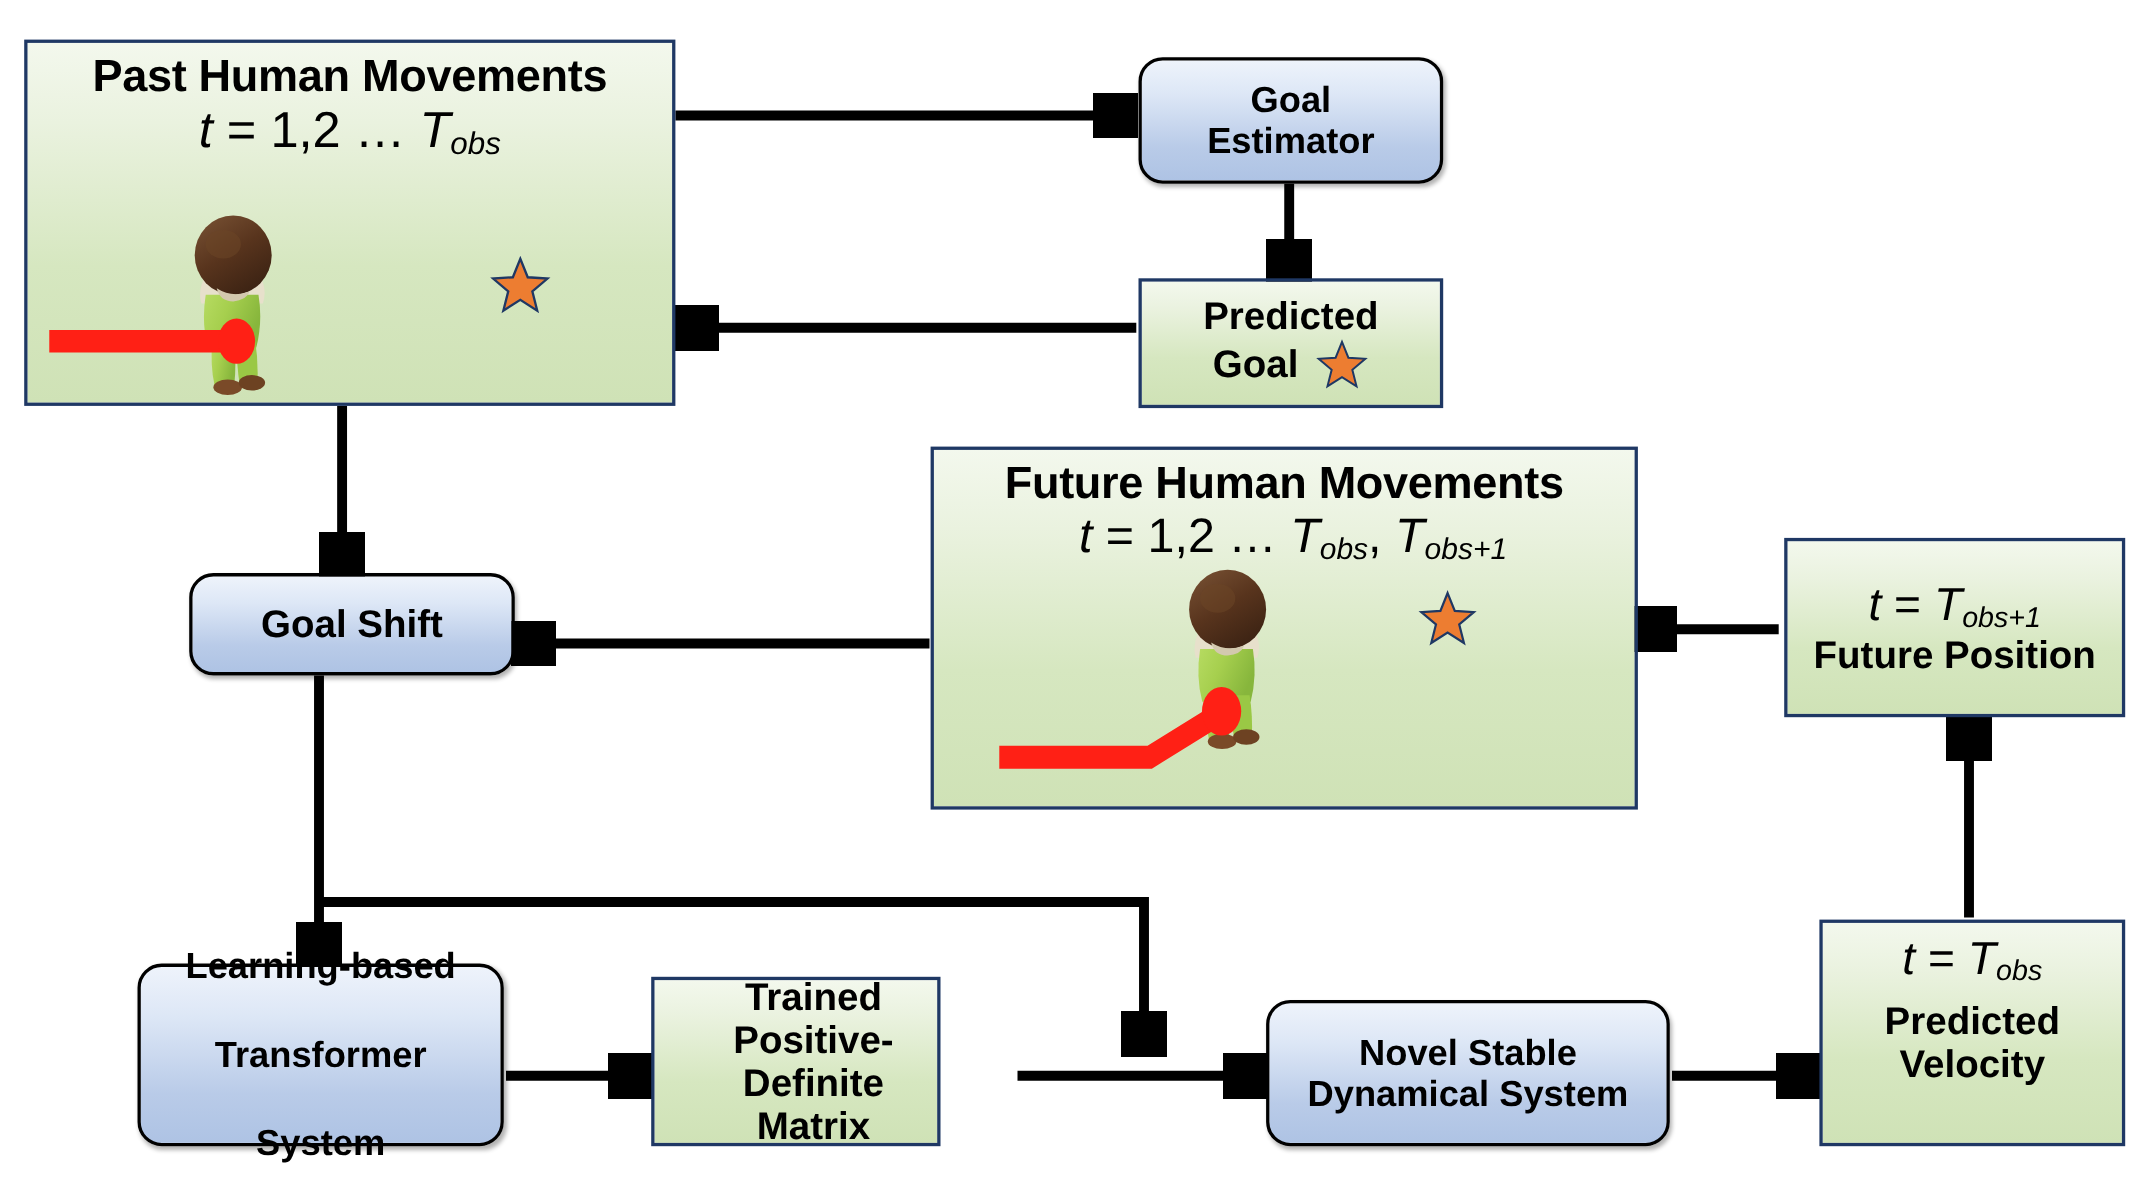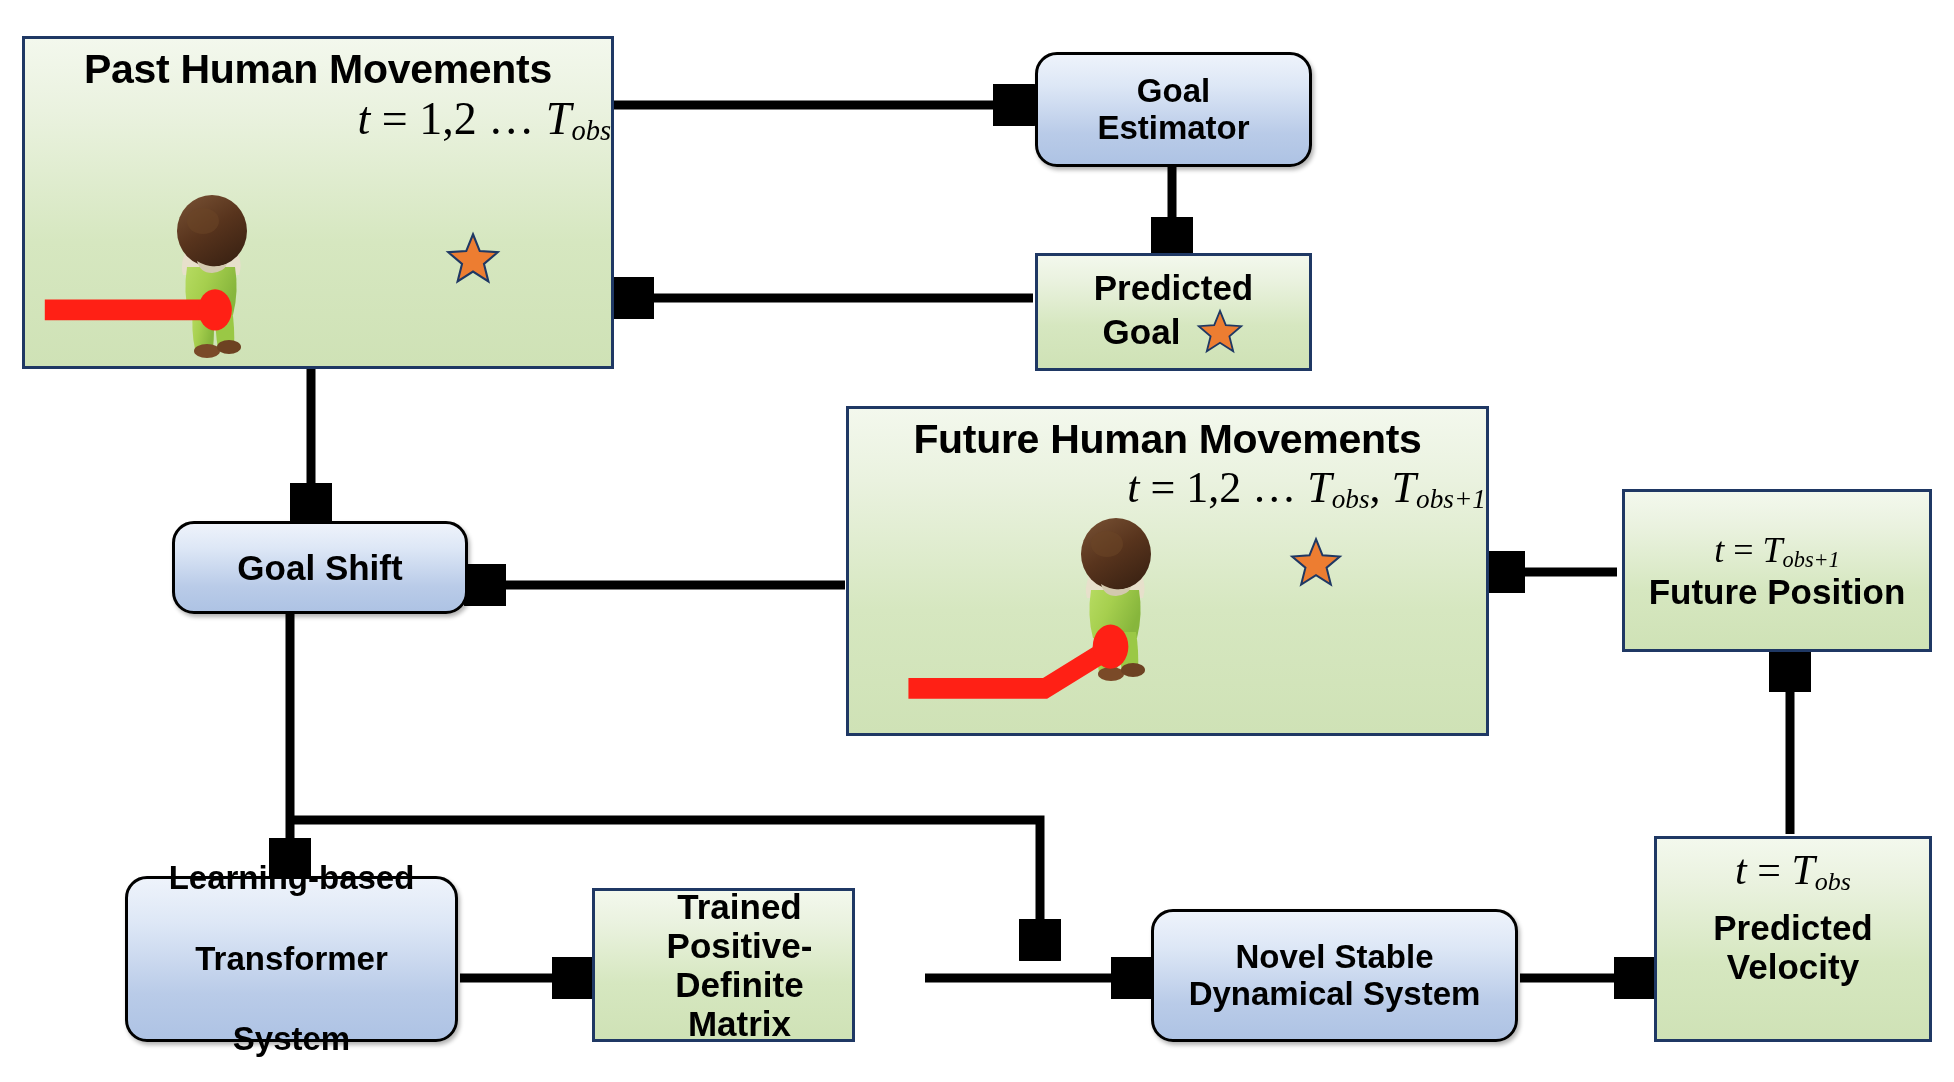--- a/index.html
+++ b/index.html
@@ -50,26 +50,25 @@
     font-size: 41px;
     font-weight: bold;
     letter-spacing: -0.3px;
   }
   .proc-line { font-size: 33px; font-weight: bold; }
   .proc-line-lg { font-size: 35px; font-weight: bold; }
   .val-line { font-size: 35px; font-weight: bold; }
 
   
   .math {
-    font-family: Liberation Serif, serif;
+    font-family: Liberation Sans, sans-serif;
     font-style: italic;
     font-weight: normal;
     font-size: 46px;
     white-space: nowrap;
-    text-align: right;
   }
   .math .eq { font-style: normal; }
   .math .num { font-style: normal; }
   .math sub {
     font-size: 0.62em;
     vertical-align: -0.22em;
     font-style: italic;
   }
 
   
@@ -255,21 +254,21 @@
         </svg>
       </span>
       <svg class="traj" viewBox="0 0 643 178" preserveAspectRatio="none">
         <polyline points="60,142 198,142 262,110" stroke="#ff2015" stroke-width="17" fill="none"></polyline>
         <circle cx="264" cy="108" r="18" fill="#ff2015"></circle>
       </svg>
     </div>
   </div>
 
   <div class="box green" style="left:1622px; top:489px; width:310px; height:163px;">
-    <div class="math" style="font-size:36px;">
+    <div class="math" style="font-size:42px;">
       <span>t</span>
       <span class="eq">=</span>
       <span>T</span><sub>obs+1</sub>
     </div>
     <div class="val-line">Future Position</div>
   </div>
 
   <div class="box blue" style="left:172px; top:521px; width:296px; height:93px;">
     <div class="proc-line-lg">Goal Shift</div>
   </div>

